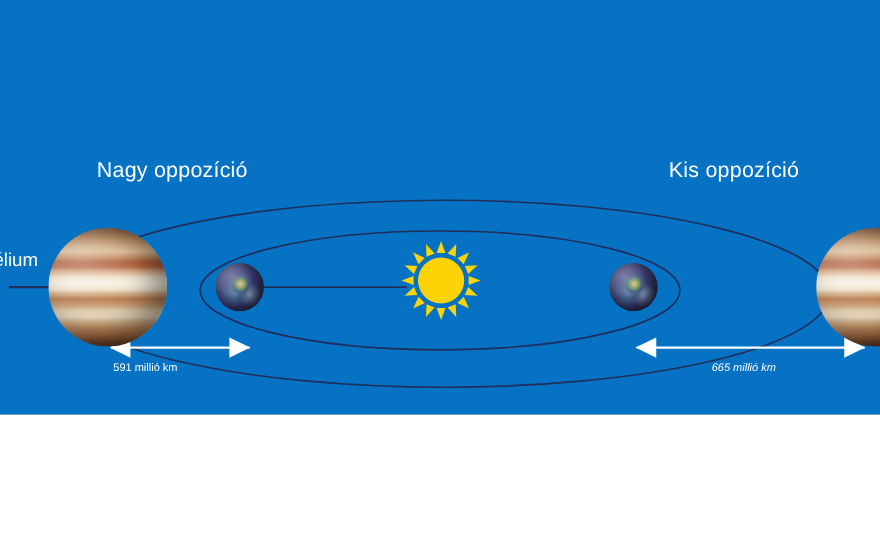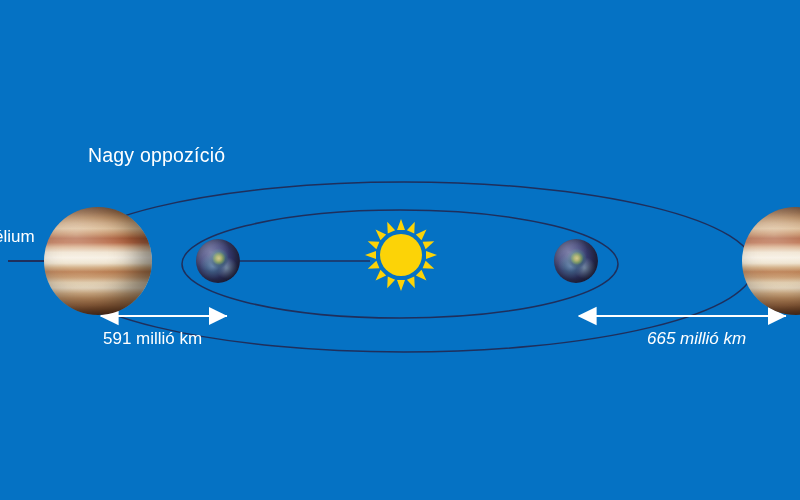--- a/index.html
+++ b/index.html
@@ -4,21 +4,21 @@
 <title>Oppozíció diagram</title>
 <style>
   html, body {
     margin: 0;
     padding: 0;
     background: #ffffff;
   }
   #stage {
     position: relative;
     width: 800px;
-    height: 500px;
+    height: 377px;
     overflow: hidden;
     font-family: "Liberation Sans", sans-serif;
     background: #737373;
   }
   .sky {
     position: absolute;
     inset: 0;
     background: #0572c4;
   }
   svg.orbits {
@@ -36,21 +36,21 @@
     letter-spacing: 0.2px;
     white-space: nowrap;
     line-height: 1;
   }
   .label-left  { left: 88px;  top: 146px; }
   .label-right { left: 608px; top: 146px; }
 
   .dim-label {
     position: absolute;
     color: #ffffff;
-    font-size: 17px;
+    font-size: 10px;
     white-space: nowrap;
     line-height: 1;
   }
   .dim-left  { left: 103px; top: 330px; }
   .dim-right { left: 647px; top: 330px; font-style: italic; }
 
   .apsis-label {
     position: absolute;
     color: #ffffff;
     font-size: 17px;
@@ -199,20 +199,21 @@
         <div class="ray" style="border-bottom-color: rgb(252, 211, 7); transform: translate(-50%, -100%) rotate(270deg) translateY(-25px);"></div>
         <div class="ray" style="border-bottom-color: rgb(252, 211, 7); transform: translate(-50%, -100%) rotate(292.5deg) translateY(-25px);"></div>
         <div class="ray" style="border-bottom-color: rgb(252, 211, 7); transform: translate(-50%, -100%) rotate(315deg) translateY(-25px);"></div>
         <div class="ray" style="border-bottom-color: rgb(252, 211, 7); transform: translate(-50%, -100%) rotate(337.5deg) translateY(-25px);"></div>
       </div>
     <div class="sun-disc"></div>
   </div>
 
   <div class="label label-left">Nagy oppozíció</div>
 
+  <div class="label label-right">Kis oppozíció</div>
 
   <div class="apsis-label">élium</div>
 
   <div class="dim-label dim-left">591 millió km</div>
 
   <div class="dim-label dim-right">665 millió km</div>
 
 </div>
 
 </body></html>

